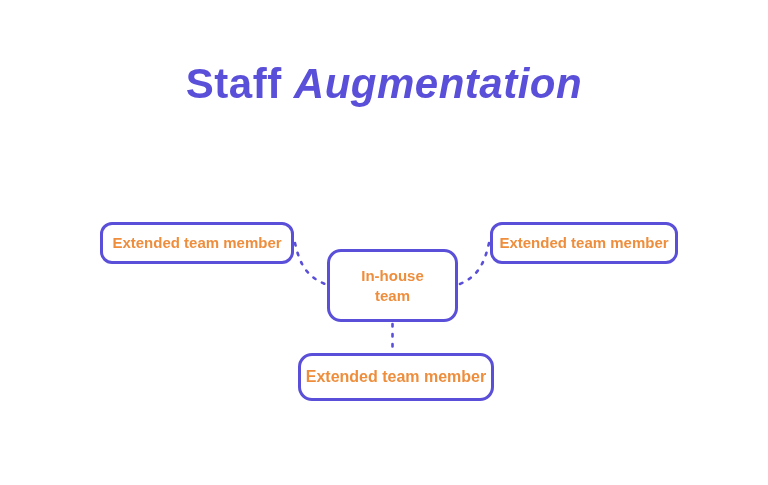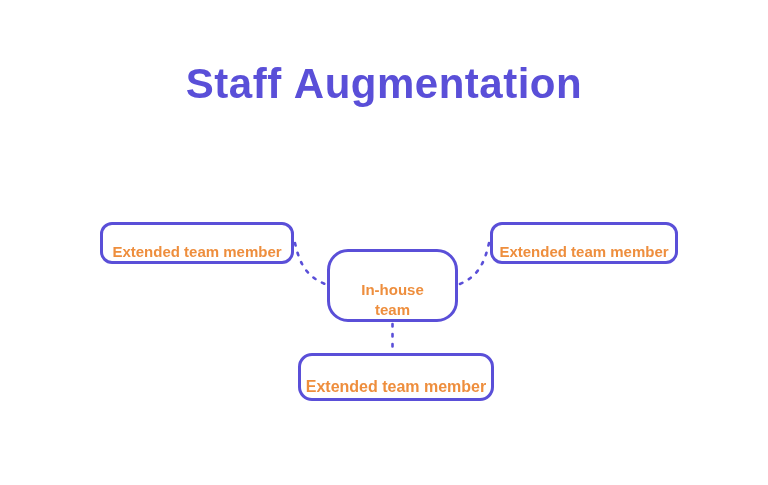--- a/index.html
+++ b/index.html
@@ -24,21 +24,21 @@
     top: 60px;
     left: 0;
     width: 100%;
     text-align: center;
     color: var(--purple);
     font-size: 42px;
     letter-spacing: 0.5px;
     white-space: nowrap;
   }
   .title .word-light { font-weight: 600; margin-top: 40px; }
-  .title .word-bold  { font-weight: 800; }
+  .title .word-bold  { font-weight: 800; font-style: italic; }
   .diagram {
     position: absolute;
     left: 0; top: 0;
     width: 768px; height: 485px;
   }
   .connectors {
     position: absolute;
     left: 0; top: 0;
     width: 768px; height: 485px;
     pointer-events: none;
@@ -49,32 +49,32 @@
     stroke-width: 2.6;
     stroke-linecap: round;
     stroke-dasharray: 2.5 7.5;
   }
   .node {
     position: absolute;
     border: 3px solid var(--purple);
     border-radius: 12px;
     background: var(--bg);
     display: flex;
-    align-items: flex-end;
+    align-items: center;
     justify-content: center;
     text-align: center;
     color: var(--orange);
     font-weight: 700;
     font-size: 15px;
     line-height: 1.3;
   }
   .node-left   { left: 100px; top: 222px; width: 194px; height: 42px; }
   .node-right  { left: 490px; top: 222px; width: 188px; height: 42px; }
   .node-center { left: 327px; top: 249px; width: 131px; height: 73px;
-                 border-radius: 21px; padding: 0 18px; }
+                 border-radius: 14px; padding: 0 18px; }
   .node-bottom { left: 298px; top: 353px; width: 196px; height: 48px;
                  border-radius: 14px; font-size: 16px; }
 </style>
 </head>
 <body>
 
 <div class="page">
 
   <h1 class="title"><span class="word-light">Staff</span><span>&nbsp;</span><span class="word-bold">Augmentation</span></h1>
 

